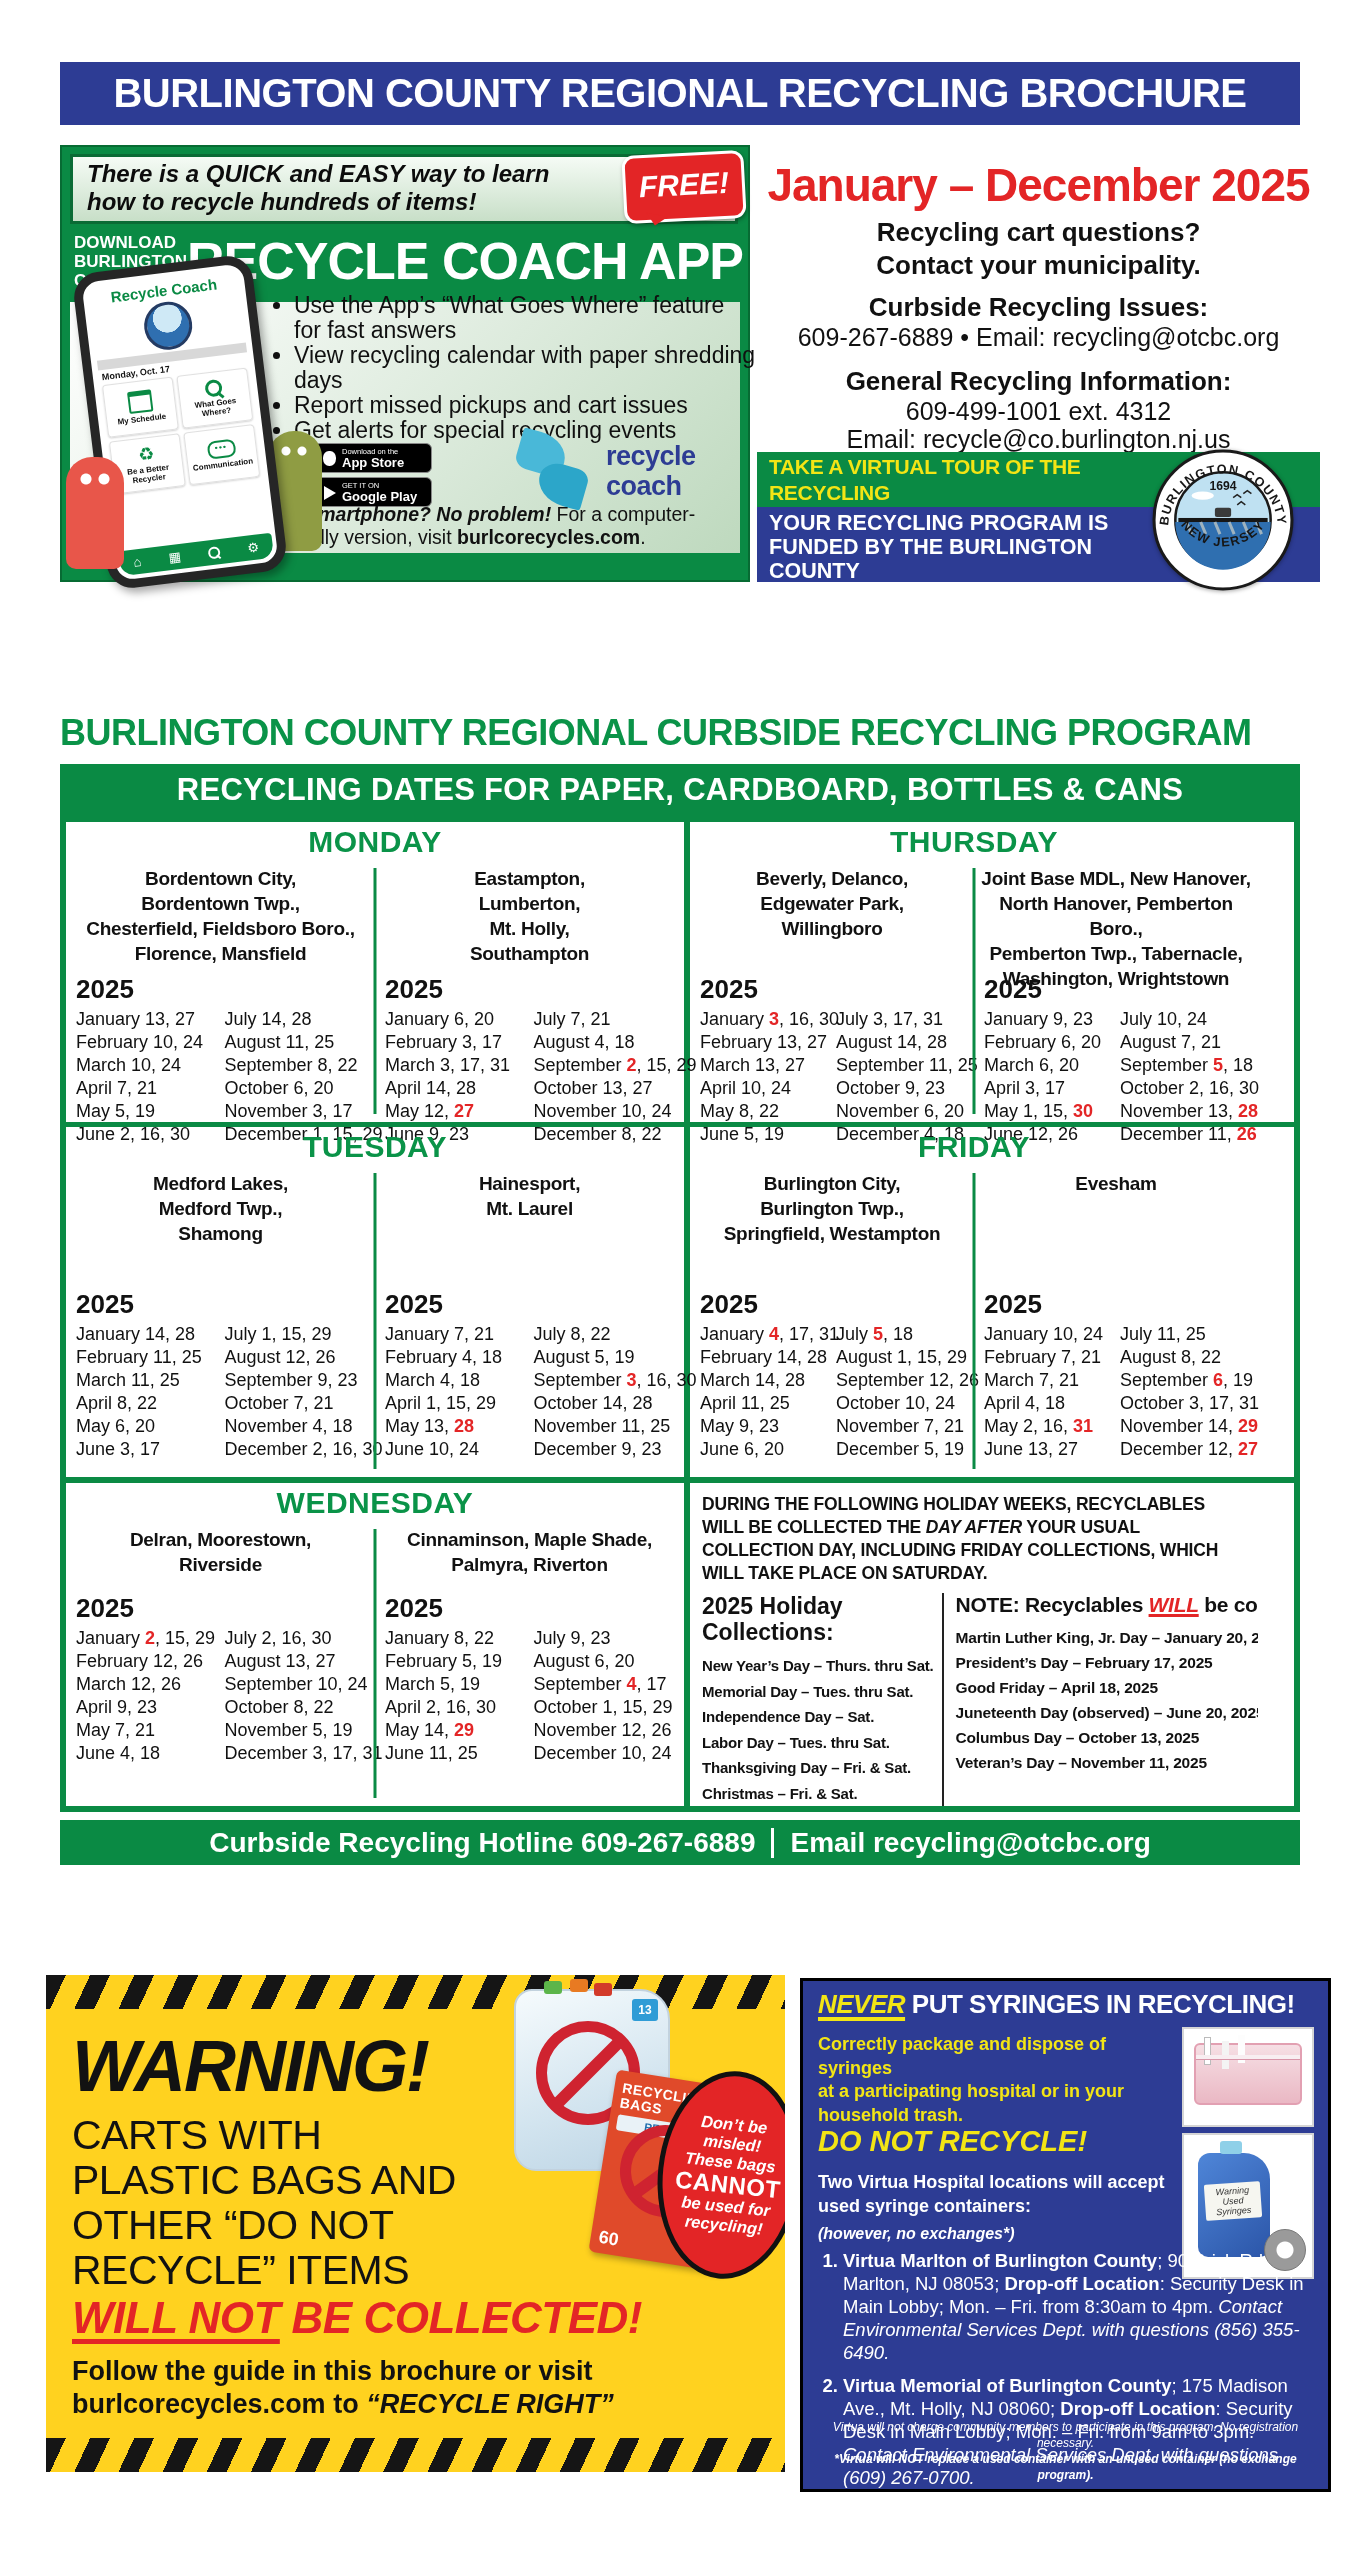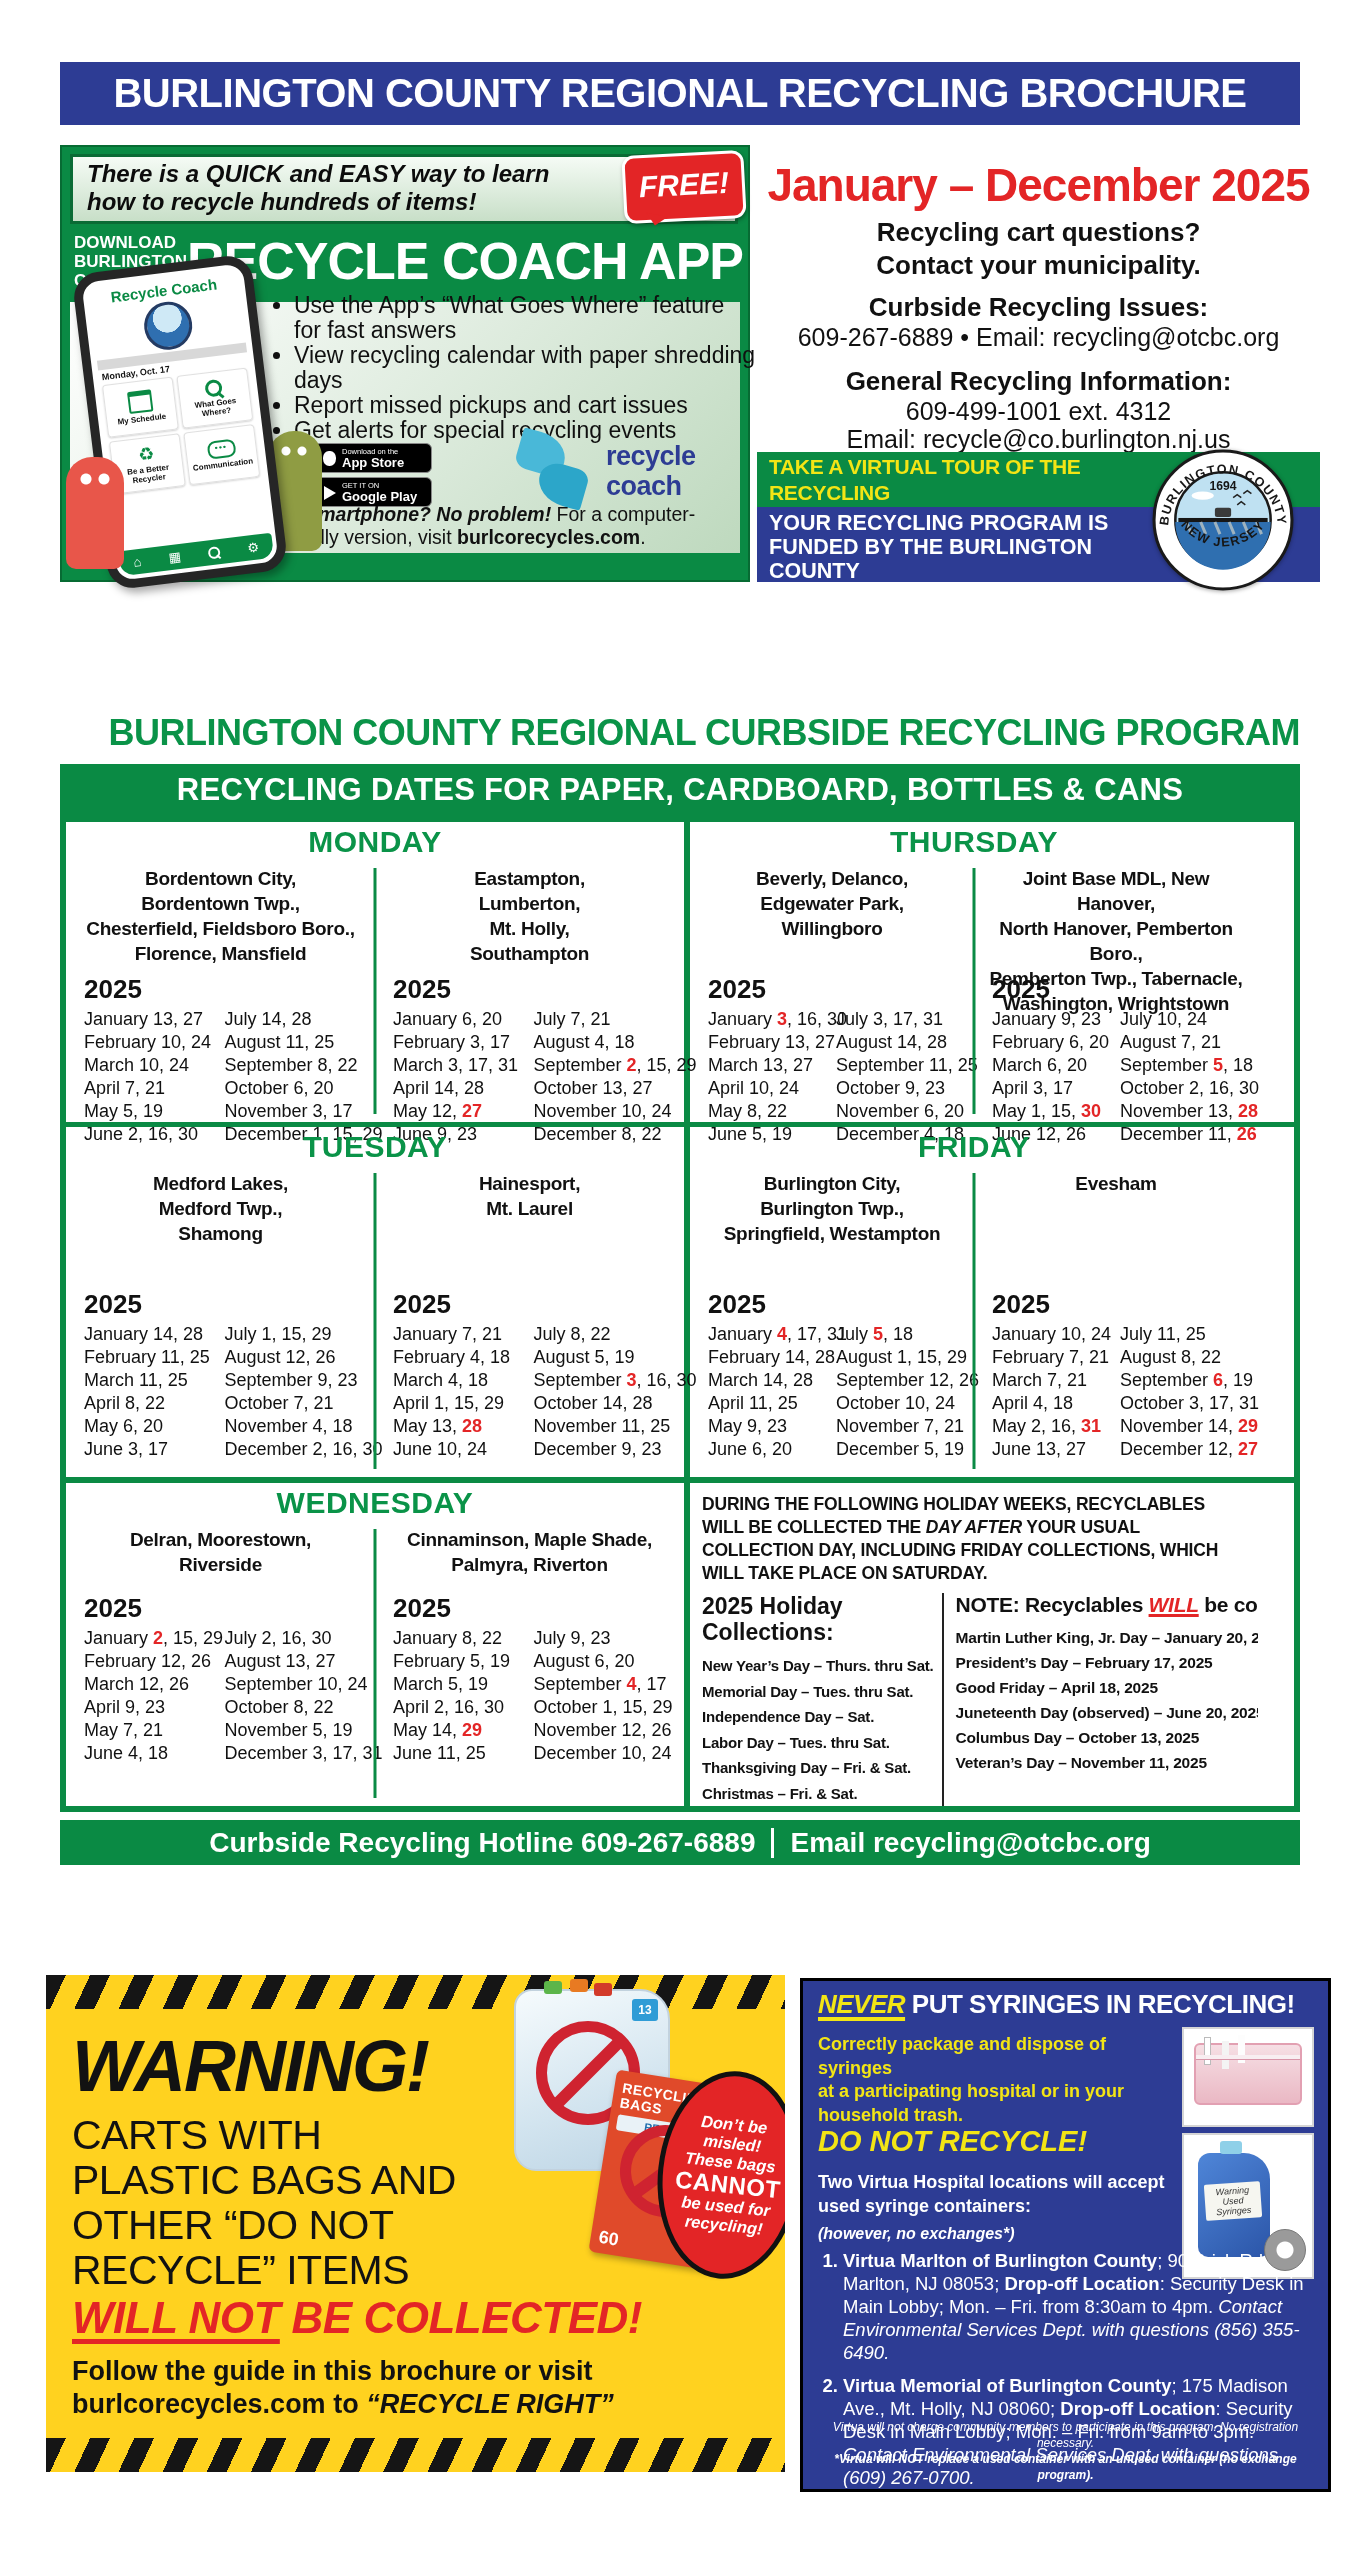--- a/index.html
+++ b/index.html
@@ -78,34 +78,34 @@
   .c-l2{top:397px;font-size:25px;font-weight:500;}
   .c-l3{top:425px;font-size:25px;font-weight:500;}
   .tourbar{position:absolute;left:757px;top:452px;width:563px;height:55px;background:#0a8a44;color:#f3e515;
            font-weight:800;font-size:21px;line-height:26px;padding:2px 150px 0 12px;box-sizing:border-box;text-align:left;letter-spacing:-.3px;}
   .tourbar .tk-b{color:#fff;}
   .fundbar{position:absolute;left:757px;top:507px;width:563px;height:75px;background:#2d3c94;color:#fff;
            font-weight:800;font-size:21.5px;line-height:24px;padding:4px 150px 0 12px;box-sizing:border-box;text-align:left;}
   .seal{position:absolute;left:1152px;top:449px;width:142px;height:142px;z-index:5;filter:drop-shadow(0 1px 2px rgba(0,0,0,.35));}
 
   
-  .progtitle{position:absolute;left:60px;top:712px;width:1240px;text-align:right;font-size:36px;font-weight:900;color:#0a9348;letter-spacing:-.5px;}
+  .progtitle{position:absolute;left:60px;top:712px;width:1240px;text-align:left;font-size:36px;font-weight:900;color:#0a9348;letter-spacing:-.5px;}
   .progbanner{position:absolute;left:60px;top:764px;width:1240px;height:52px;background:#0a8a44;color:#fff;
               font-size:31px;font-weight:900;line-height:52px;text-align:center;letter-spacing:.3px;}
   .caltable{position:absolute;left:60px;top:816px;width:1240px;height:996px;border:6px solid #0a8a44;box-sizing:border-box;background:#fff;display:flex;flex-direction:column;}
   .trow{display:flex;position:relative;}
   .trow.r1{height:315px;}.trow.r2{height:368px;}.trow.r3{flex:1;}
   .rsep{height:6px;background:#0a8a44;}
   .csep{width:6px;background:#0a8a44;}
   .tcell{position:relative;}
   .tcell.lft{width:618px;}.tcell.rgt{width:568px;}
   .dayname{text-align:center;font-size:30px;font-weight:900;color:#0a9348;padding-top:3px;letter-spacing:.5px;}
   .groups{position:absolute;left:0;right:0;top:42px;bottom:0;display:flex;}
   .groups::before{content:"";position:absolute;left:50%;top:4px;bottom:8px;width:3px;background:#0a8a44;transform:translateX(-50%);}
-  .group{width:50%;padding:0 8px;box-sizing:border-box;}
+  .group{width:50%;padding:0 0;box-sizing:border-box;}
   .munis{text-align:center;font-weight:800;font-size:19px;line-height:25px;padding-top:2px;letter-spacing:-.3px;}
   .r1 .munis{height:104px;}.r2 .munis{height:114px;}.r3 .munis{height:62px;}
   .year{font-size:26px;font-weight:900;margin:4px 0 3px 10px;}
   .cols{display:flex;margin-left:10px;padding-right:2px;}
   .dcol{width:50%;}
   .dateline{font-size:18px;line-height:23px;font-weight:500;white-space:nowrap;}
   .dateline .tk-b{color:#e32526;font-weight:800;}
 
   
   .holcell{padding:10px 10px 0 12px;box-sizing:border-box;overflow:hidden;}

